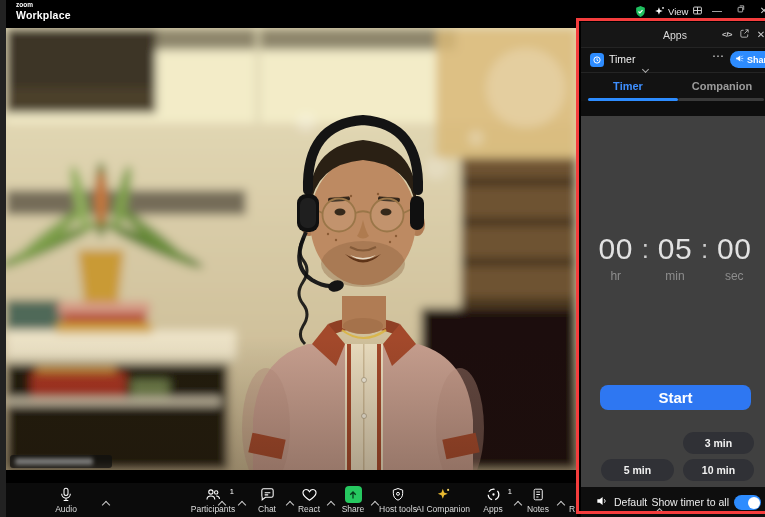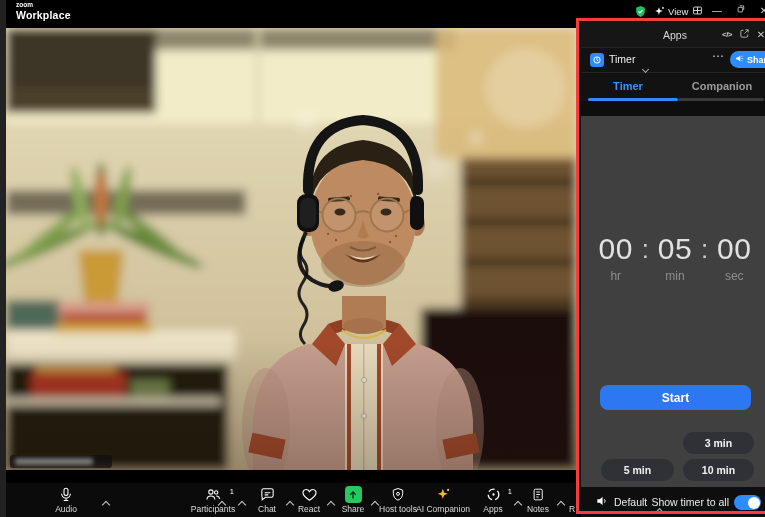--- a/index.html
+++ b/index.html
@@ -62,21 +62,21 @@
   .tab-underline.off{left:97px;width:86px;background:#3a3a3a;}
 
   .p-body{position:absolute;left:0;top:94px;width:188px;height:386px;background:#404040;}
   .timer-display{position:absolute;left:0;top:118px;width:188px;display:flex;justify-content:center;align-items:flex-start;}
   .tgroup{display:flex;flex-direction:column;align-items:center;width:42px;}
   .tdigits{font-size:30px;font-weight:200;color:#e2e2e2;letter-spacing:.5px;line-height:1;}
   .tunit{font-size:12px;color:#8d8d8d;margin-top:5px;}
   .tcolon{font-size:26px;font-weight:200;color:#cdcdcd;line-height:1;margin:2px 5px 0 5px;}
 
   .startbtn{position:absolute;left:19px;top:269px;width:151px;height:25px;background:#2e77f2;border-radius:8px;
-            display:flex;align-items:center;justify-content:center;color:#fff;font-size:12px;font-weight:700;}
+            display:flex;align-items:center;justify-content:center;color:#fff;font-size:15px;font-weight:700;}
   .preset{position:absolute;height:22px;background:#303136;border-radius:11px;display:flex;align-items:center;
           justify-content:center;color:#f2f2f2;font-size:10.5px;font-weight:700;}
   .pr0{left:20px;top:316px;width:73px;}
   .pr1{left:102px;top:316px;width:71px;}
   .pr2{left:20px;top:343px;width:73px;}
   .pr3{left:102px;top:343px;width:71px;}
 
   .p-footer{position:absolute;left:0;top:465px;width:188px;height:30px;background:#0e0e0e;}
   .spk{position:absolute;left:14px;top:7px;}
   .defname{position:absolute;left:33px;top:9px;color:#ececec;font-size:10.5px;text-align:center;}

